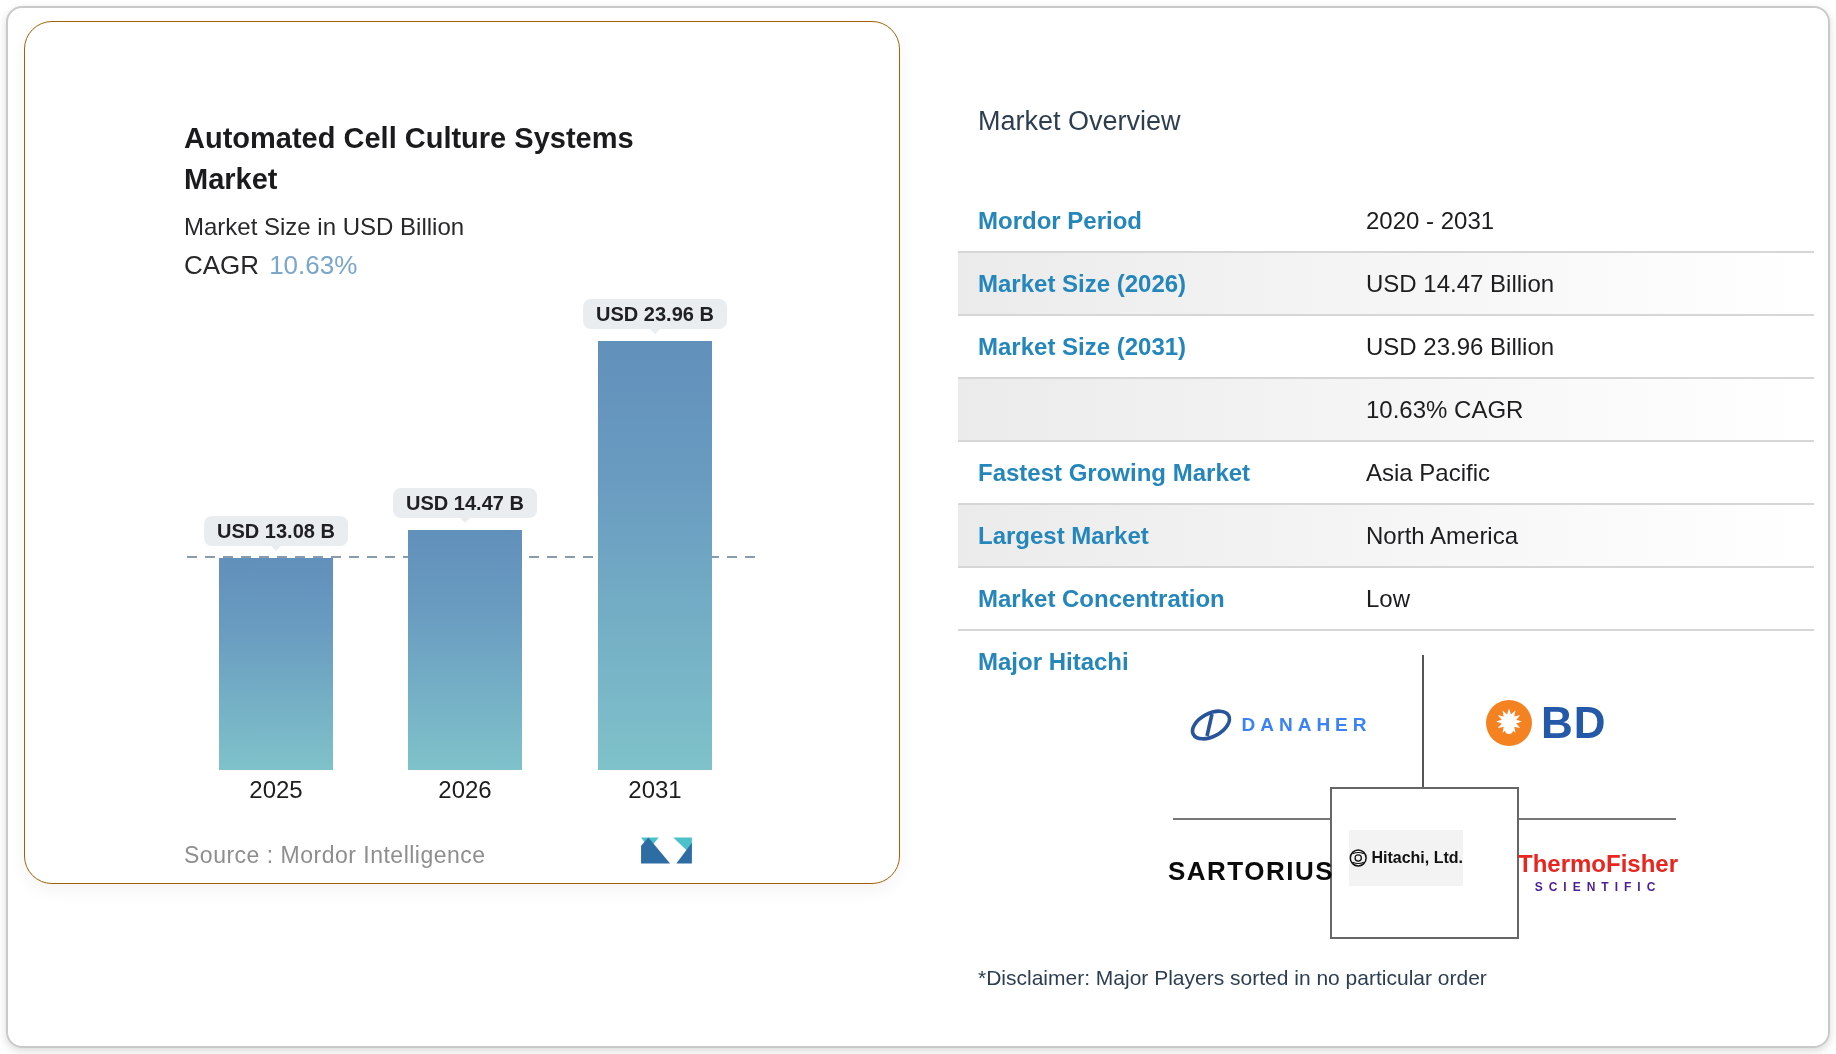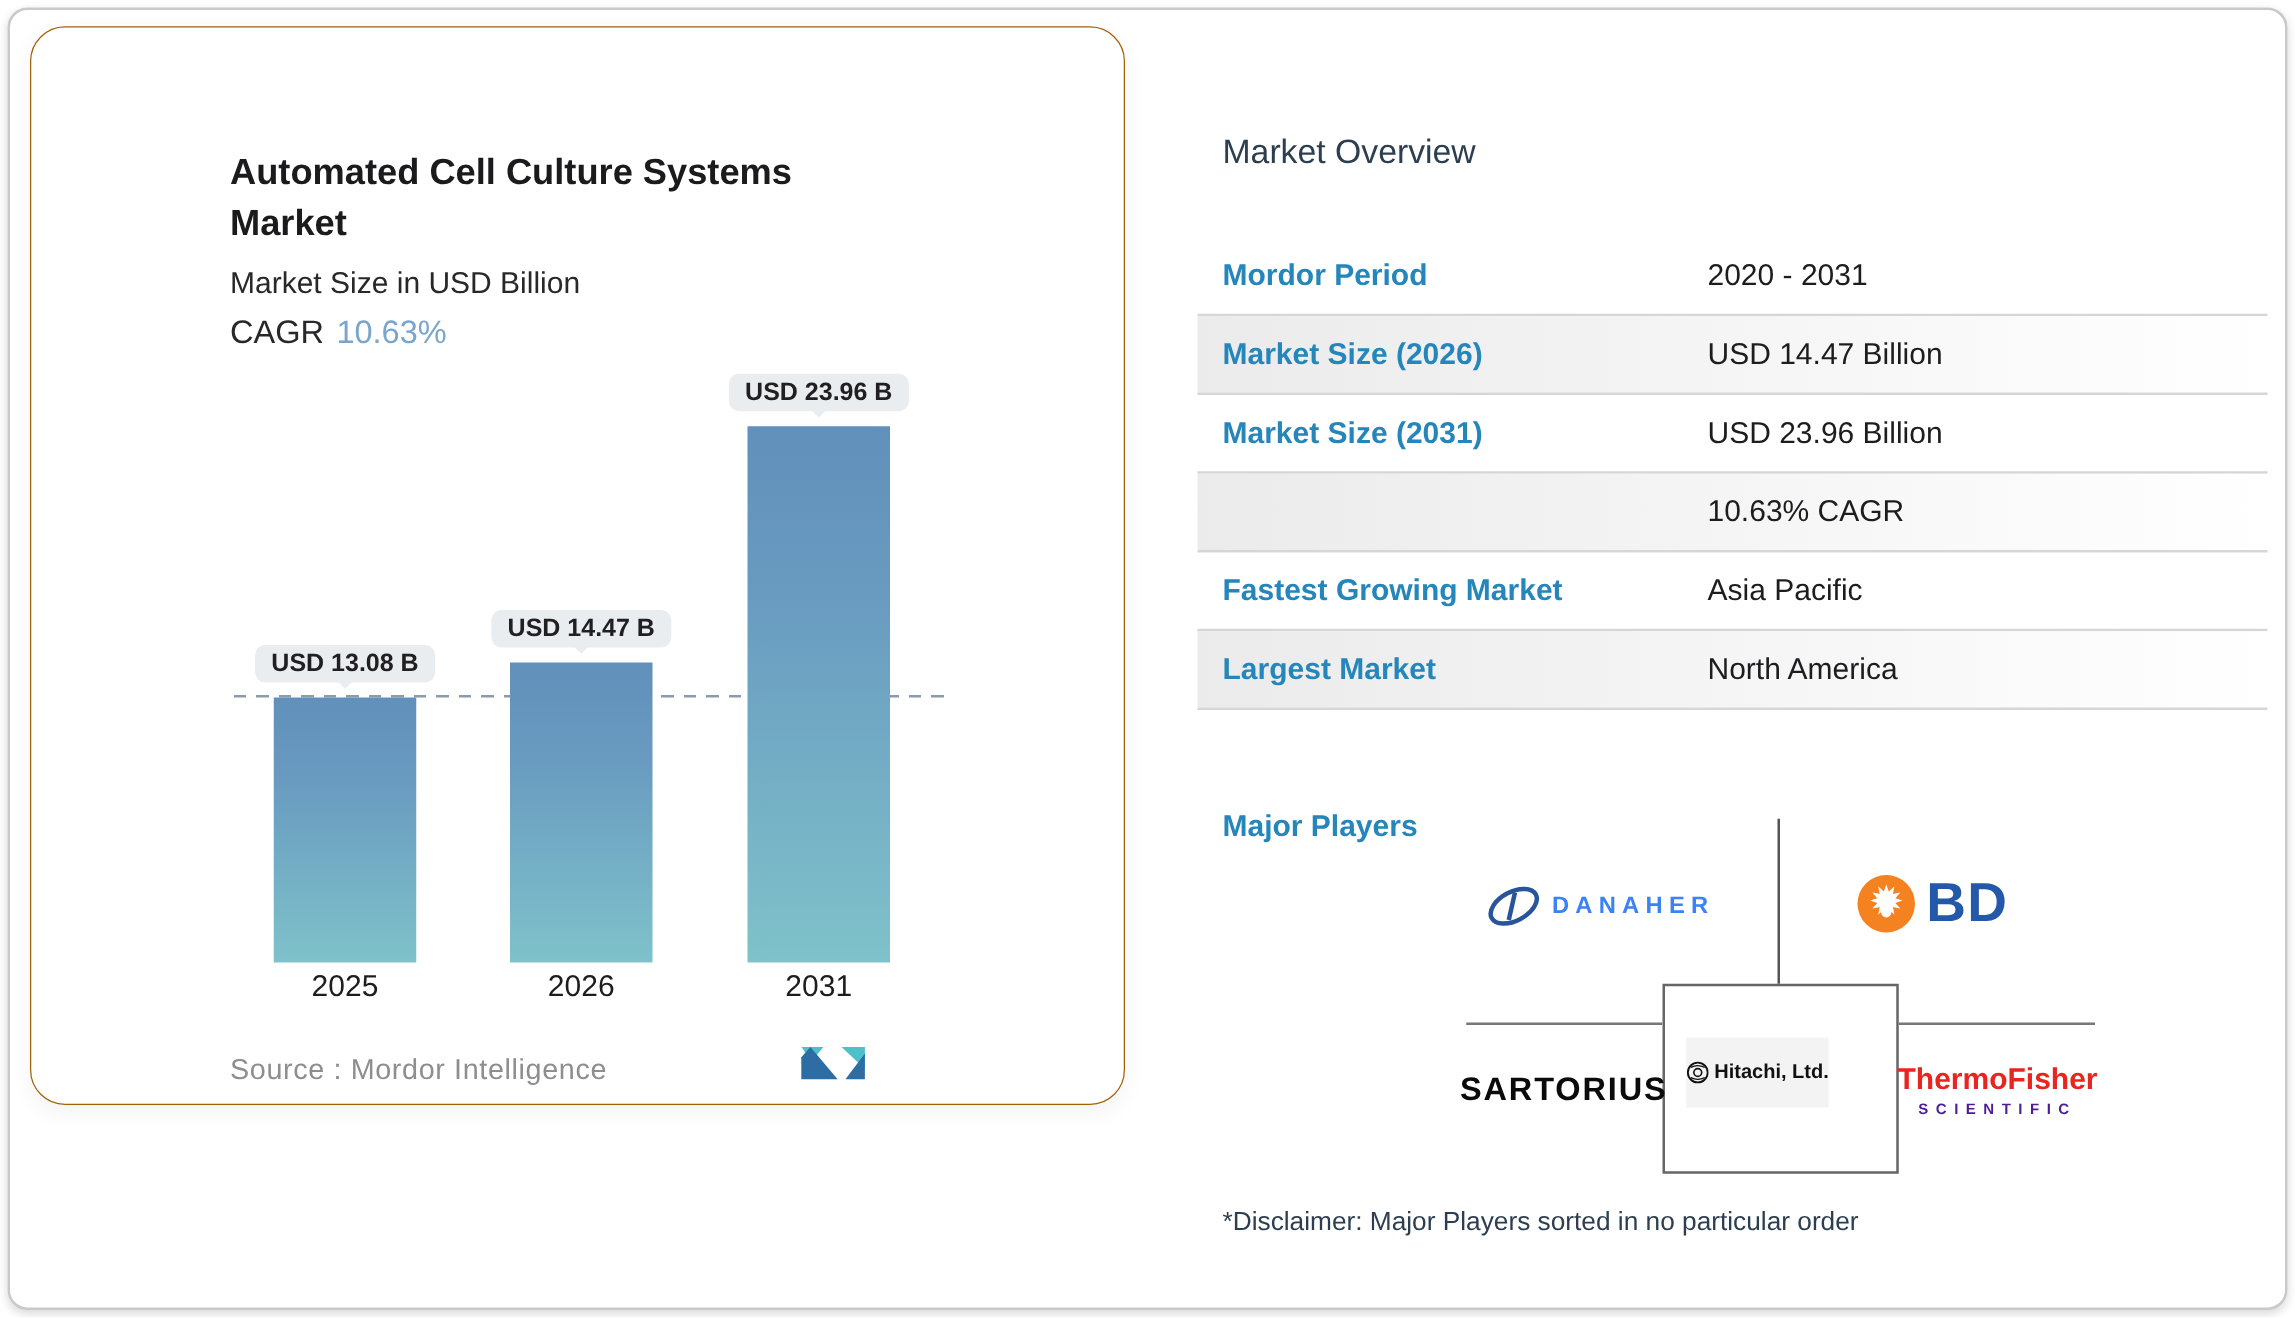--- a/index.html
+++ b/index.html
@@ -139,23 +139,27 @@
       <div class="mo-value">10.63% CAGR</div>
     </div>
     <div class="mo-row">
       <div class="mo-label">Fastest Growing Market</div>
       <div class="mo-value">Asia Pacific</div>
     </div>
     <div class="mo-row alt">
       <div class="mo-label">Largest Market</div>
       <div class="mo-value">North America</div>
     </div>
+    <div class="mo-row">
+      <div class="mo-label">Market Concentration</div>
+      <div class="mo-value">Low</div>
+    </div>
   </div>
 
-  <div class="mp-heading">Major Players</div>
+  <div class="mp-heading">Major Hitachi</div>
 
   <div class="vline"></div>
   <div class="hline l"></div>
   <div class="hline r"></div>
   <div class="cbox"></div>
 
   <div class="logo-danaher">
     <svg width="46" height="36" viewBox="0 0 46 36">
       <ellipse cx="23" cy="18" rx="20" ry="11.5" fill="none" stroke="#27549b" stroke-width="3.6" transform="rotate(-28 23 18)"></ellipse>
       <line x1="24" y1="7" x2="19" y2="29" stroke="#27549b" stroke-width="3.6"></line>

